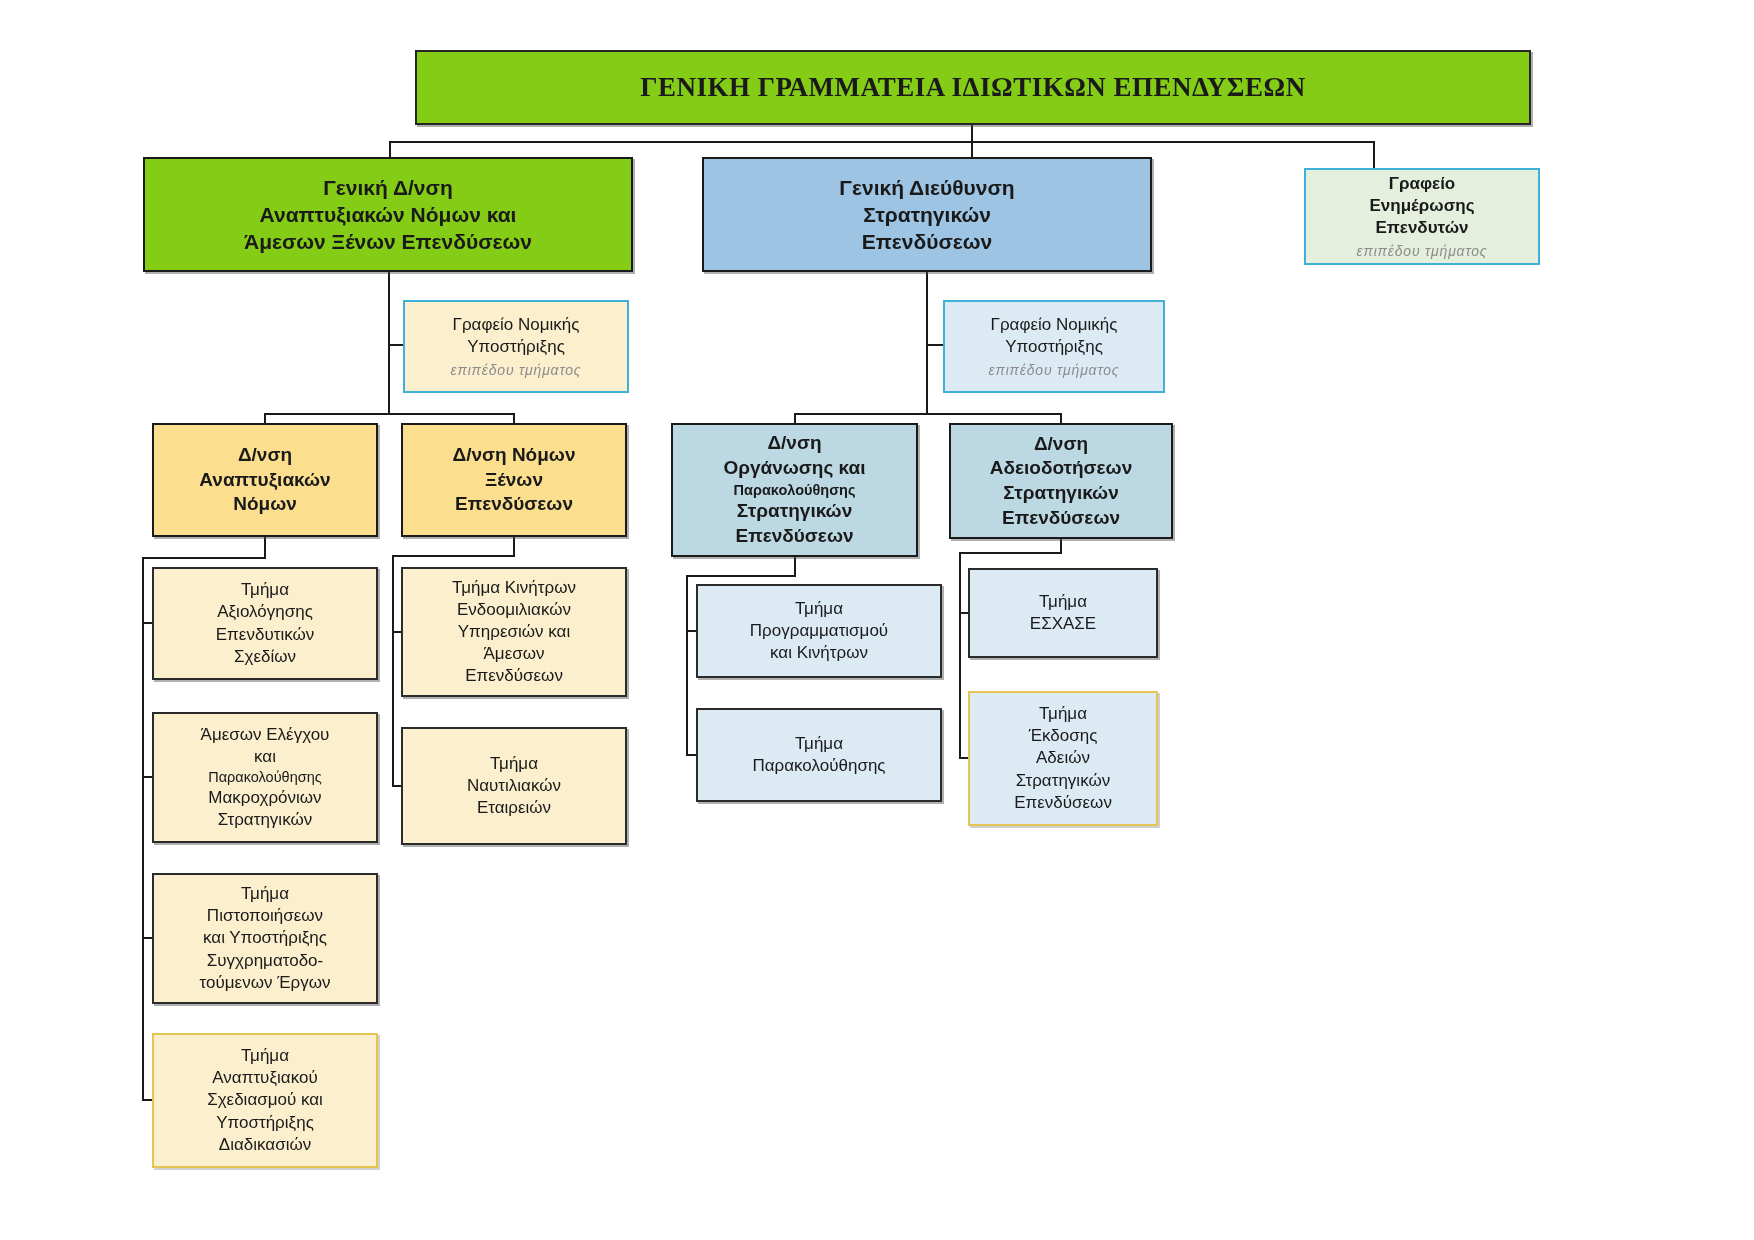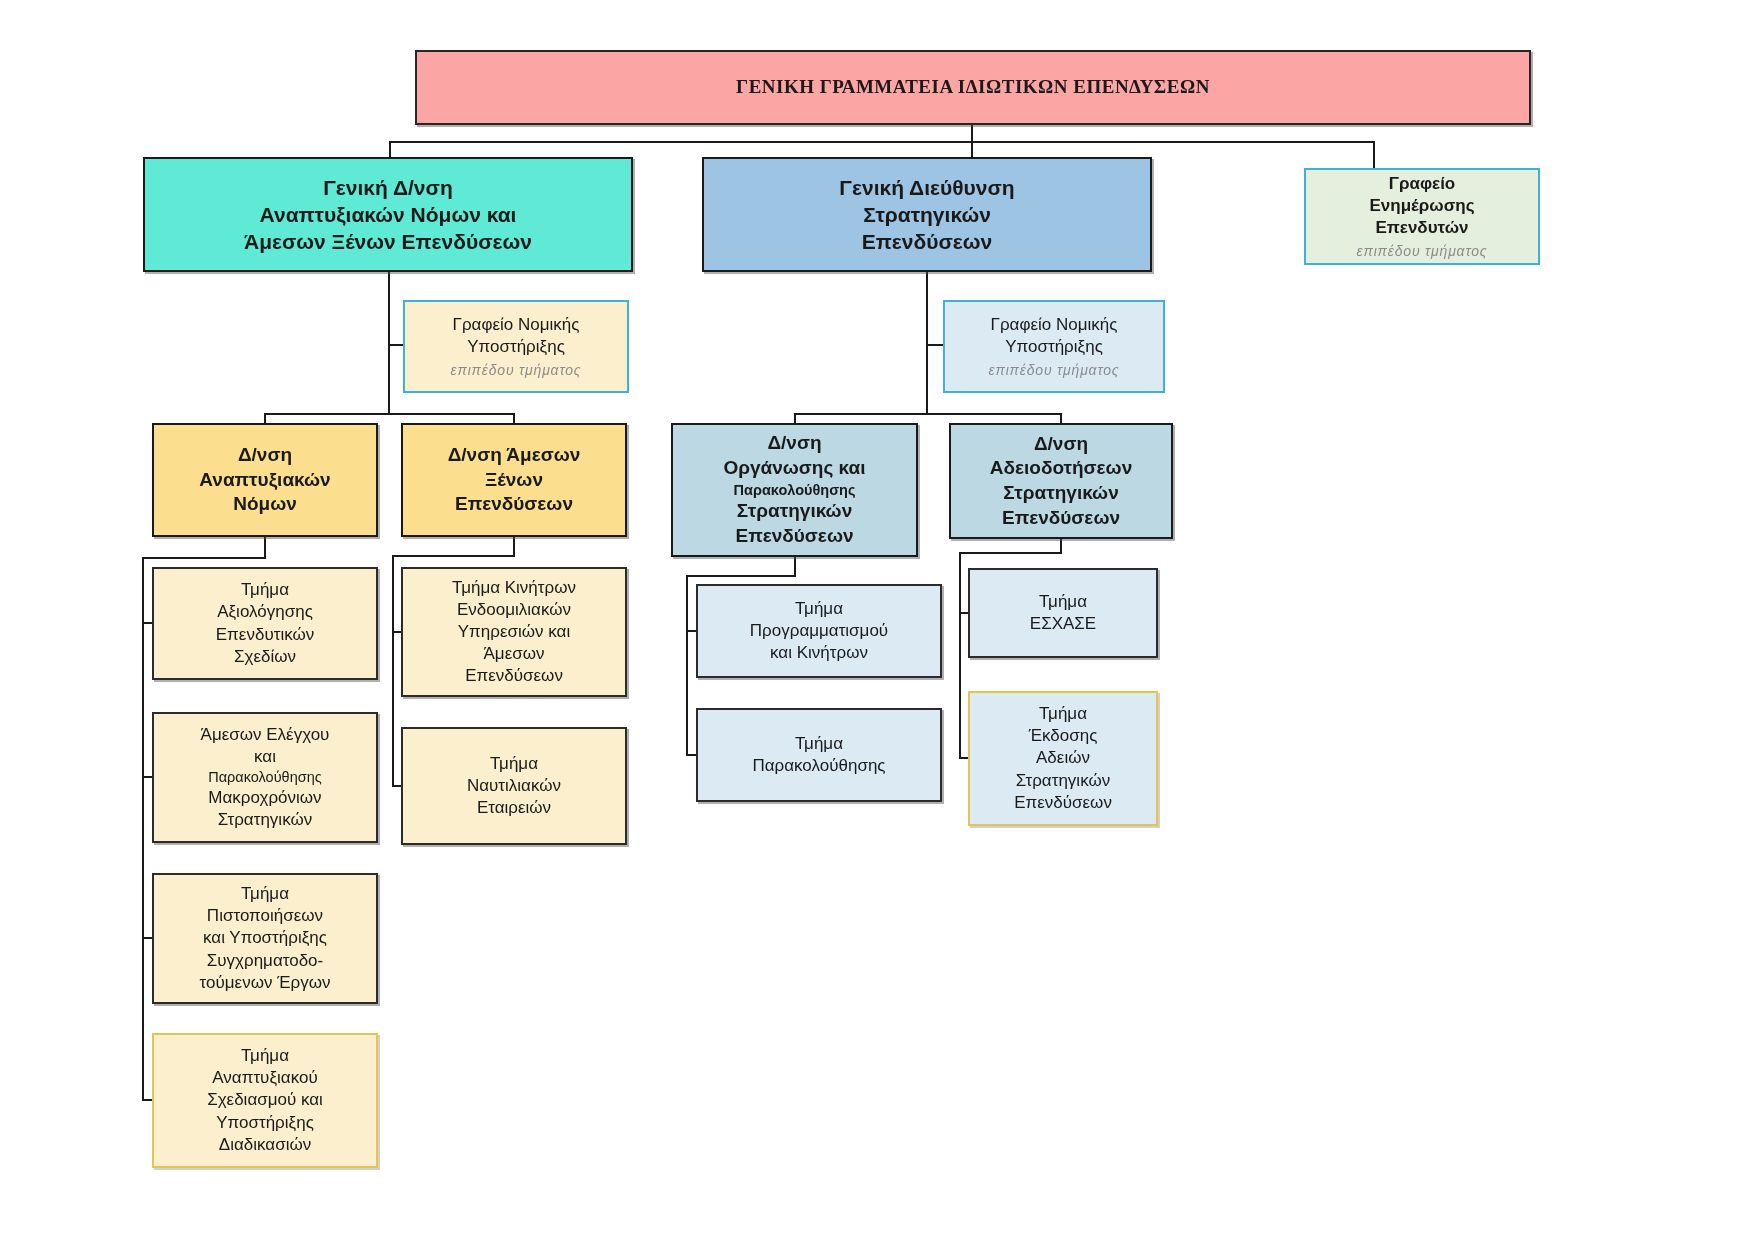--- a/index.html
+++ b/index.html
@@ -14,26 +14,26 @@
   .box{
     position:absolute;
     display:flex;flex-direction:column;
     align-items:center;justify-content:center;
     text-align:center;
     box-sizing:border-box;
     line-height:1.3;
   }
   .lbl{white-space:pre-line;}
   .root-box{
-    background:#fca5a5;border:2px solid #262626;
+    background:#84cc16;border:2px solid #262626;
     font-family:"Liberation Serif","DejaVu Serif",serif;
-    font-weight:bold;font-size:19px;letter-spacing:.5px;
+    font-weight:bold;font-size:27px;letter-spacing:.5px;
     box-shadow:2px 2px 0 rgba(80,80,80,.45);
   }
-  .main-gold{background:#5eead4;border:2.5px solid #1a1a1a;font-weight:bold;font-size:21px;box-shadow:2px 2px 0 rgba(80,80,80,.45);}
+  .main-gold{background:#84cc16;border:2.5px solid #1a1a1a;font-weight:bold;font-size:21px;box-shadow:2px 2px 0 rgba(80,80,80,.45);}
   .main-blue{background:#9EC4E3;border:2.5px solid #1a1a1a;font-weight:bold;font-size:21px;box-shadow:2px 2px 0 rgba(80,80,80,.45);}
   .office-green{background:#E4EFDE;border:2px solid #3FB1D6;font-weight:bold;font-size:17px;margin-left:48px;}
   .office-cream{background:#FBEFCE;border:2px solid #3FB1D6;font-size:17px;}
   .office-blue{background:#DCEAF4;border:2px solid #3FB1D6;font-size:17px;}
   .dir-gold{background:#FBDF8F;border:2px solid #1a1a1a;font-weight:bold;font-size:19px;box-shadow:2px 2px 0 rgba(80,80,80,.45);}
   .dir-teal{background:#BCD9E3;border:2px solid #1a1a1a;font-weight:bold;font-size:19px;box-shadow:2px 2px 0 rgba(80,80,80,.45);}
   .leaf-cream{background:#FBEFCE;border:2px solid #2b2b2b;font-size:17px;box-shadow:2px 2px 0 rgba(80,80,80,.45);}
   .leaf-blue{background:#DCEAF4;border:2px solid #2b2b2b;font-size:17px;box-shadow:2px 2px 0 rgba(80,80,80,.45);}
   .leaf-cream.hl{border:2.5px solid #E6C452;box-shadow:2px 2px 0 rgba(120,120,120,.35);}
   .leaf-blue.hl{border:2.5px solid #E6C452;box-shadow:2px 2px 0 rgba(120,120,120,.35);}
@@ -125,21 +125,21 @@
     <span class="note">επιπέδου τμήματος</span>
   </div>
 
   <div class="box dir-gold" style="left:152px;top:423px;width:226px;height:114px;">
     <span class="lbl">Δ/νση
 Αναπτυξιακών
 Νόμων</span>
   </div>
 
   <div class="box dir-gold" style="left:401px;top:423px;width:226px;height:114px;">
-    <span class="lbl">Δ/νση Άμεσων
+    <span class="lbl">Δ/νση Νόμων
 Ξένων
 Επενδύσεων</span>
   </div>
 
   <div class="box dir-teal" style="left:671px;top:423px;width:247px;height:134px;">
     <span class="lbl">Δ/νση
 Οργάνωσης και</span>
     <span class="lbl small">Παρακολούθησης</span>
     <span class="lbl">Στρατηγικών
 Επενδύσεων</span>

